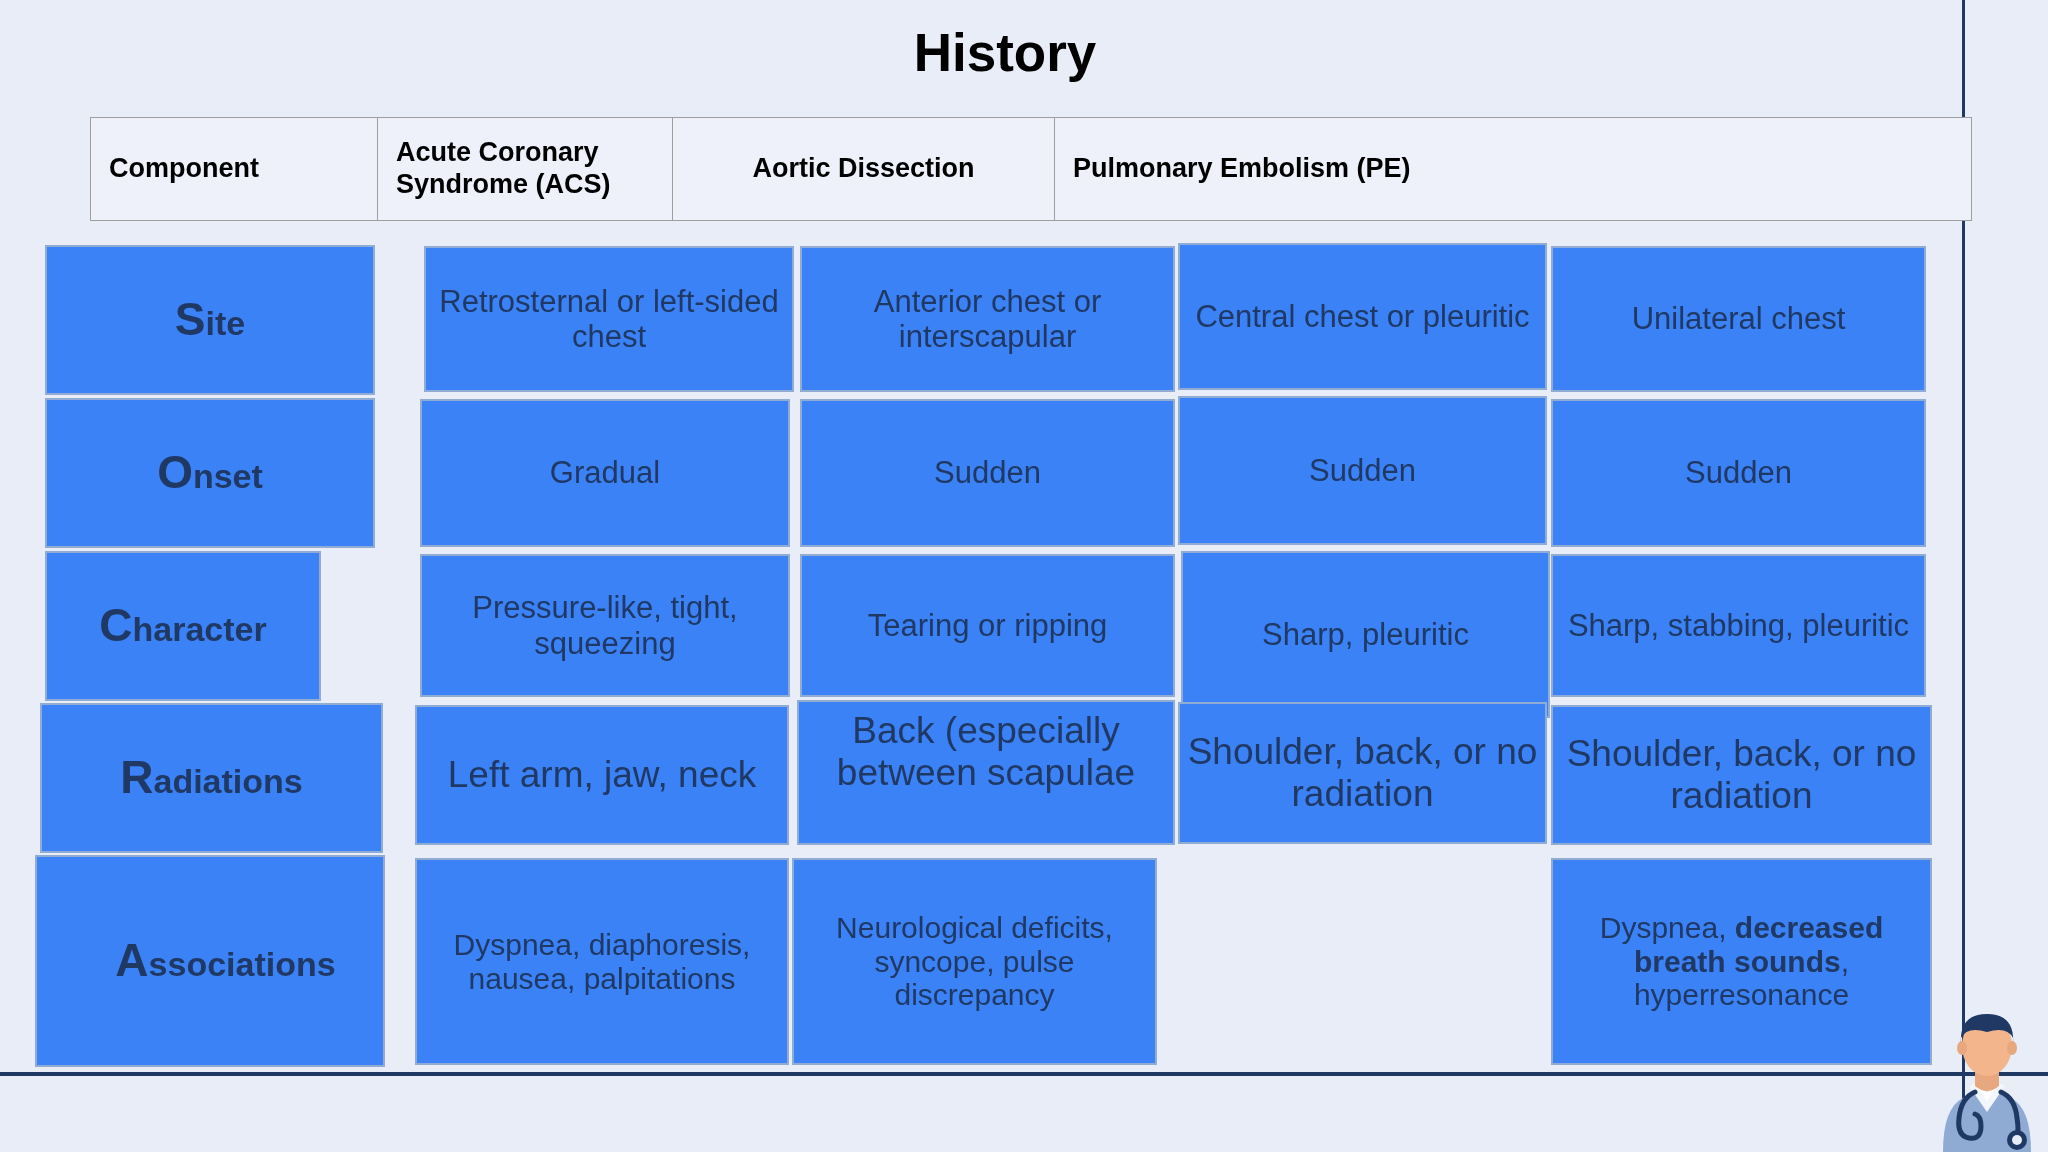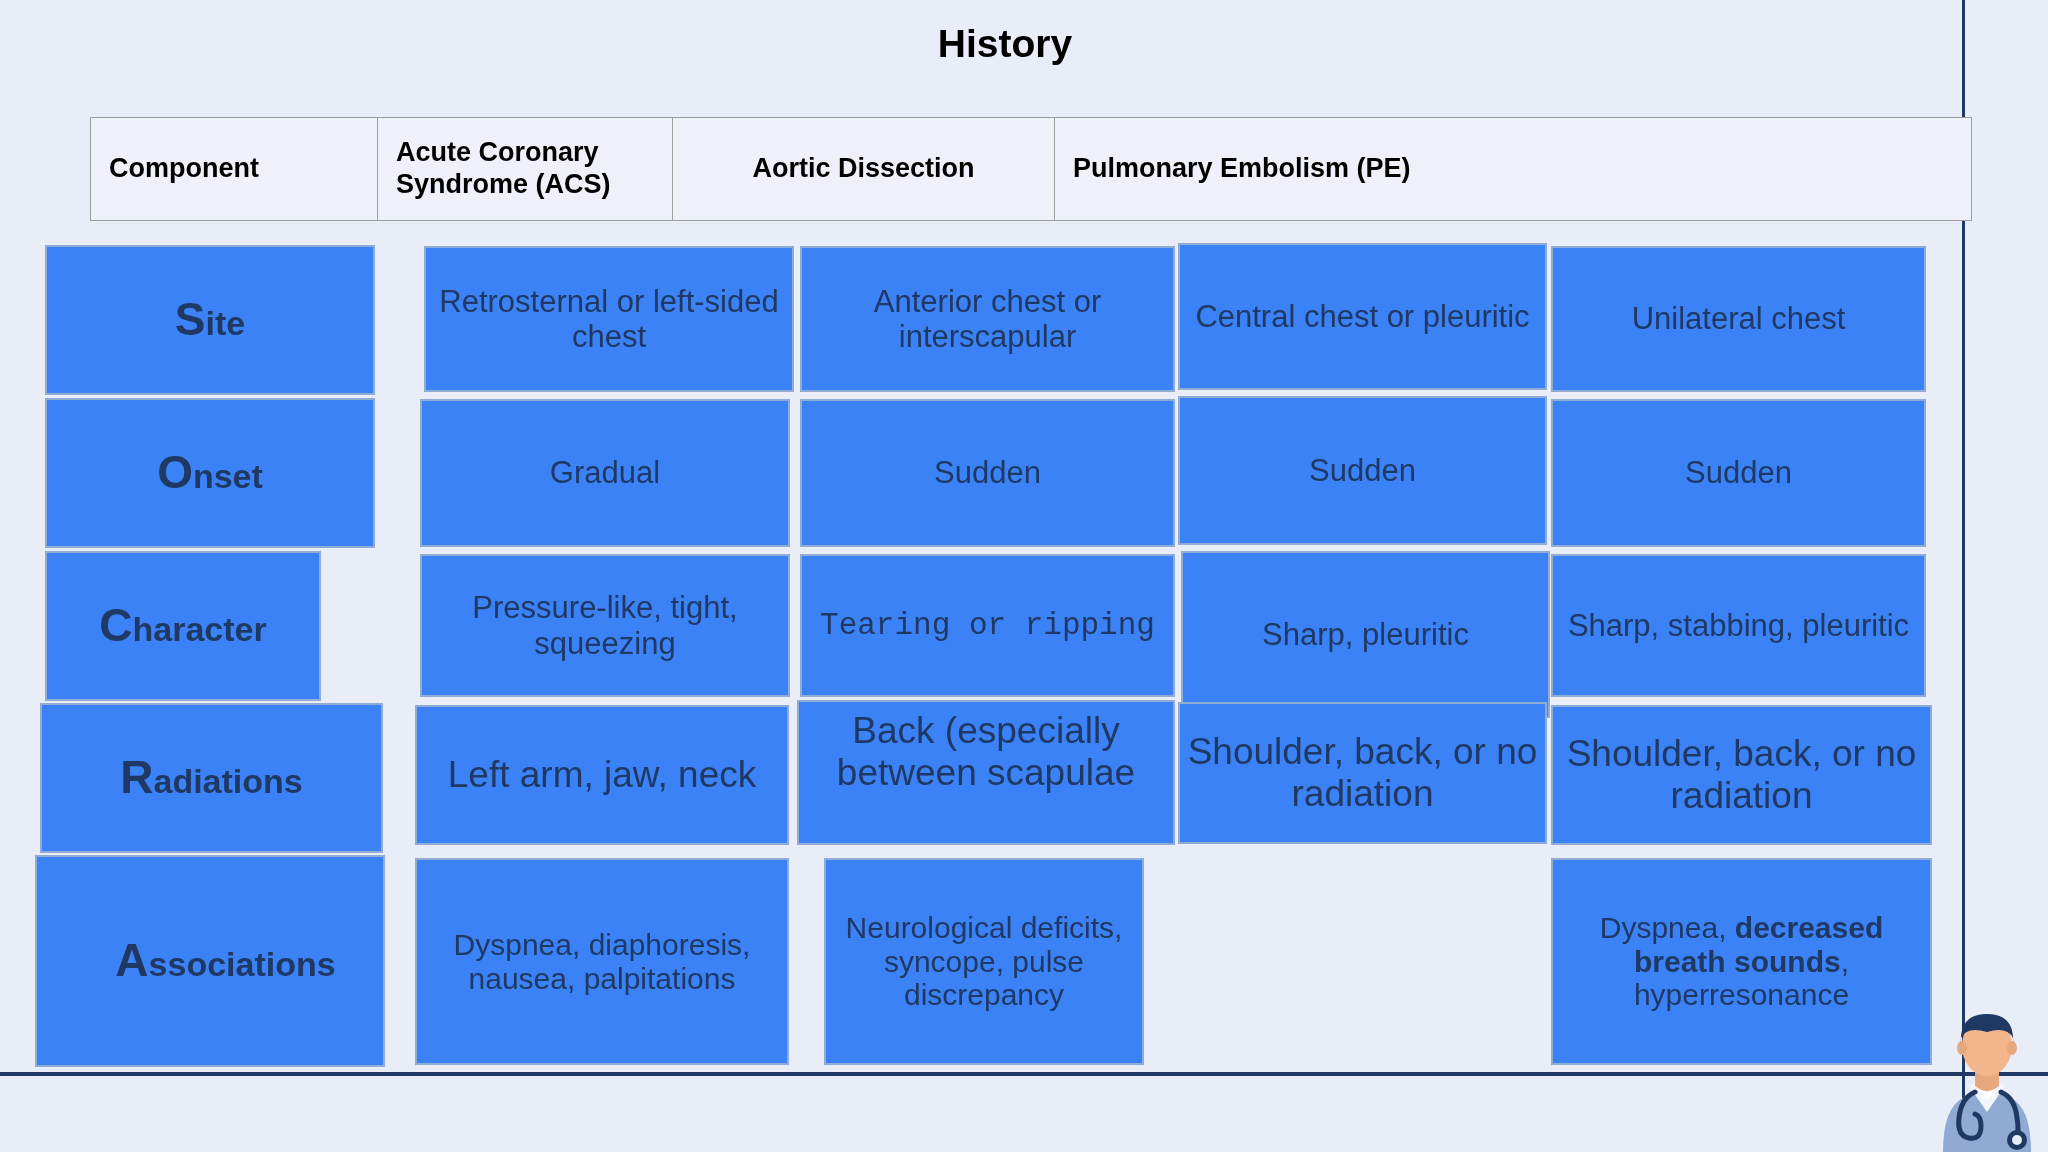--- a/index.html
+++ b/index.html
@@ -12,21 +12,21 @@
   #stage { position: relative; width: 2048px; height: 1152px; background:#e9edf8; }
 
   
   .vrule { position:absolute; top:0; width:3px; height:1152px; background:#1f3864; }
   .hrule { position:absolute; left:0; width:2048px; height:4px; background:#1f3864; }
 
   
   .title {
     position:absolute; left:0; width:2010px; top:22px;
     text-align:center;
-    font-size:39px; font-weight:bold; color:#000000;
+    font-size:53px; font-weight:bold; color:#000000;
     letter-spacing:0px;
   }
 
   
   .hdr-row { position:absolute; left:45px; top:117px; width:1882px; height:104px;
              border:1px solid #9e9e9e; background:#eef1fa; display:flex;margin-left:45px; }
   .hdr-cell {
     border-right:1px solid #9e9e9e;
     display:flex; align-items:center;
     padding:0 18px;
@@ -110,21 +110,21 @@
   </div>
 
   <div class="cell comp" style="left:45px; top:551px; width:276px; height:150px;">
     <span class="txt">
       <span class="cap">C</span><span>haracter</span>
     </span>
   </div>
   <div class="cell val" style="left:420px; top:554px; width:370px; height:143px;">
     <span class="txt">Pressure-like, tight, squeezing</span>
   </div>
-  <div class="cell val" style="left:800px; top:554px; width:375px; height:143px;font-family:Liberation Mono, monospace;">
+  <div class="cell val" style="left:800px; top:554px; width:375px; height:143px;">
     <span class="txt">Tearing or ripping</span>
   </div>
   <div class="cell val" style="left:1181px; top:551px; width:369px; height:167px;">
     <span class="txt">Sharp, pleuritic</span>
   </div>
   <div class="cell val" style="left:1551px; top:554px; width:375px; height:143px;">
     <span class="txt">Sharp, stabbing, pleuritic</span>
   </div>
 
   <div class="cell comp" style="left:40px; top:703px; width:343px; height:150px;">
@@ -146,21 +146,21 @@
   </div>
 
   <div class="cell comp" style="left:35px; top:855px; width:350px; height:212px;padding-left:31px;">
     <span class="txt">
       <span class="cap">A</span><span>ssociations</span>
     </span>
   </div>
   <div class="cell val sm" style="left:415px; top:858px; width:374px; height:207px;">
     <span class="txt">Dyspnea, diaphoresis, nausea, palpitations</span>
   </div>
-  <div class="cell val sm" style="left:824px; top:858px; width:320px; height:207px;">
+  <div class="cell val sm" style="left:792px; top:858px; width:365px; height:207px;">
     <span class="txt">Neurological deficits, syncope, pulse discrepancy</span>
   </div>
   <div class="cell val sm" style="left:1551px; top:858px; width:381px; height:207px;">
     <span class="txt">Dyspnea, <b>decreased breath sounds</b>, hyperresonance</span>
   </div>
 
   <svg class="avatar" viewBox="0 0 116 156">
 
     <path d="M14 156 q0 -44 20 -54 l24 -10 l24 10 q20 10 20 54 z" fill="#8fabd4"></path>
 

